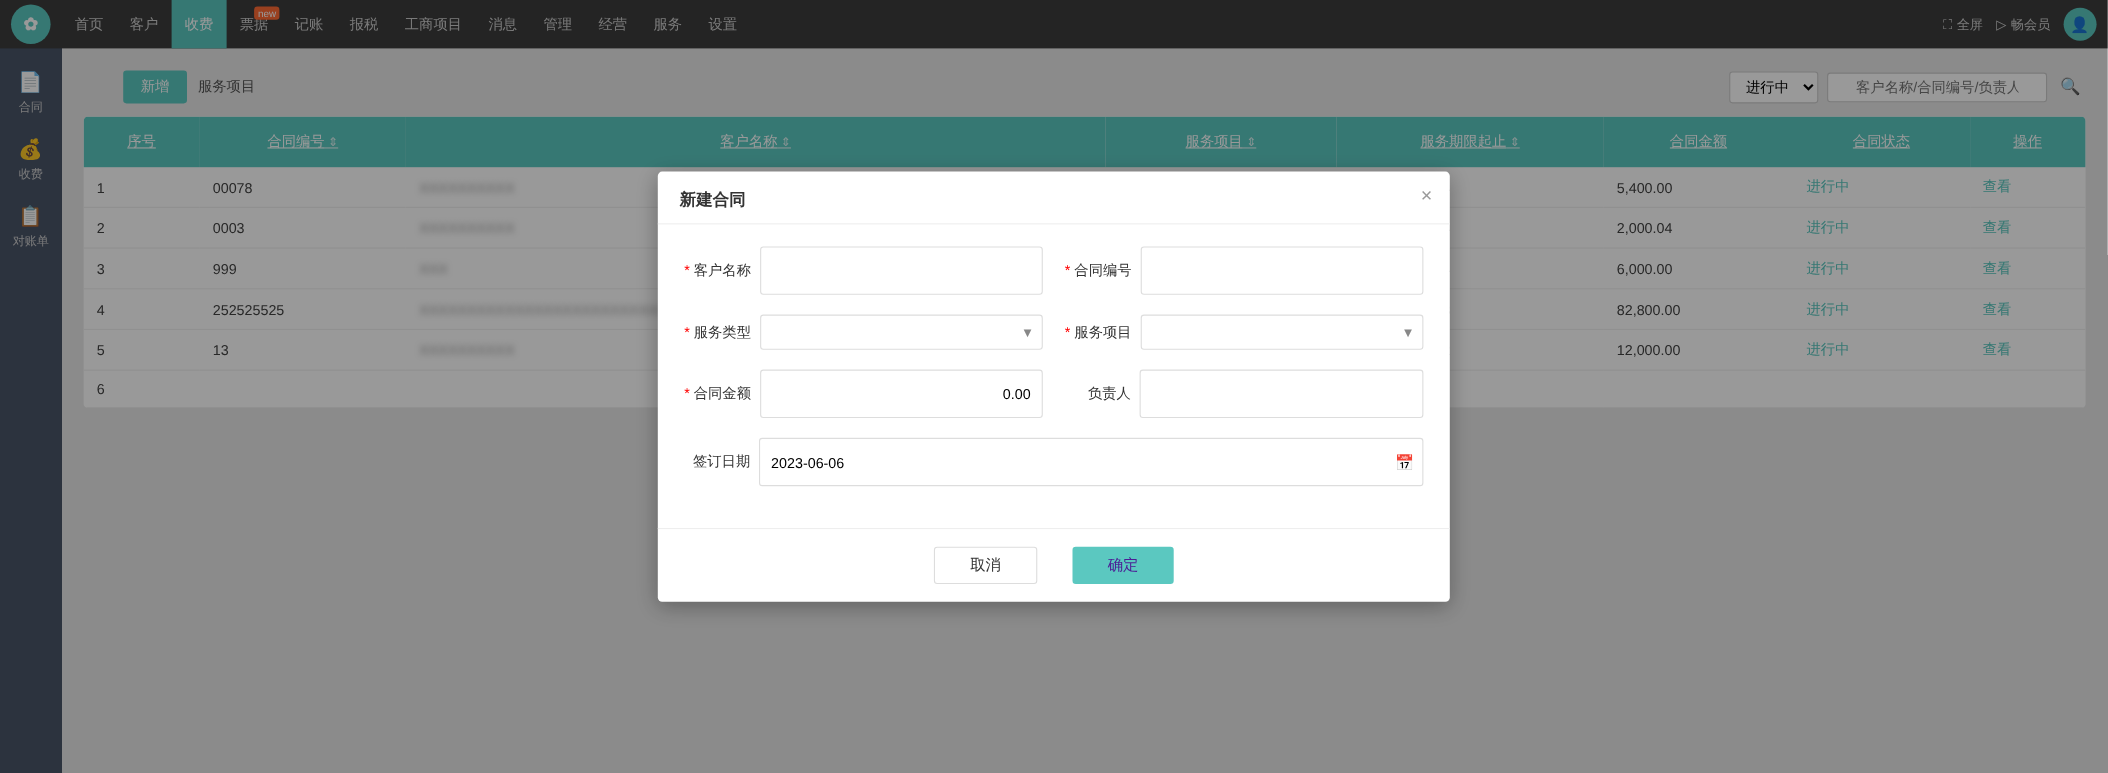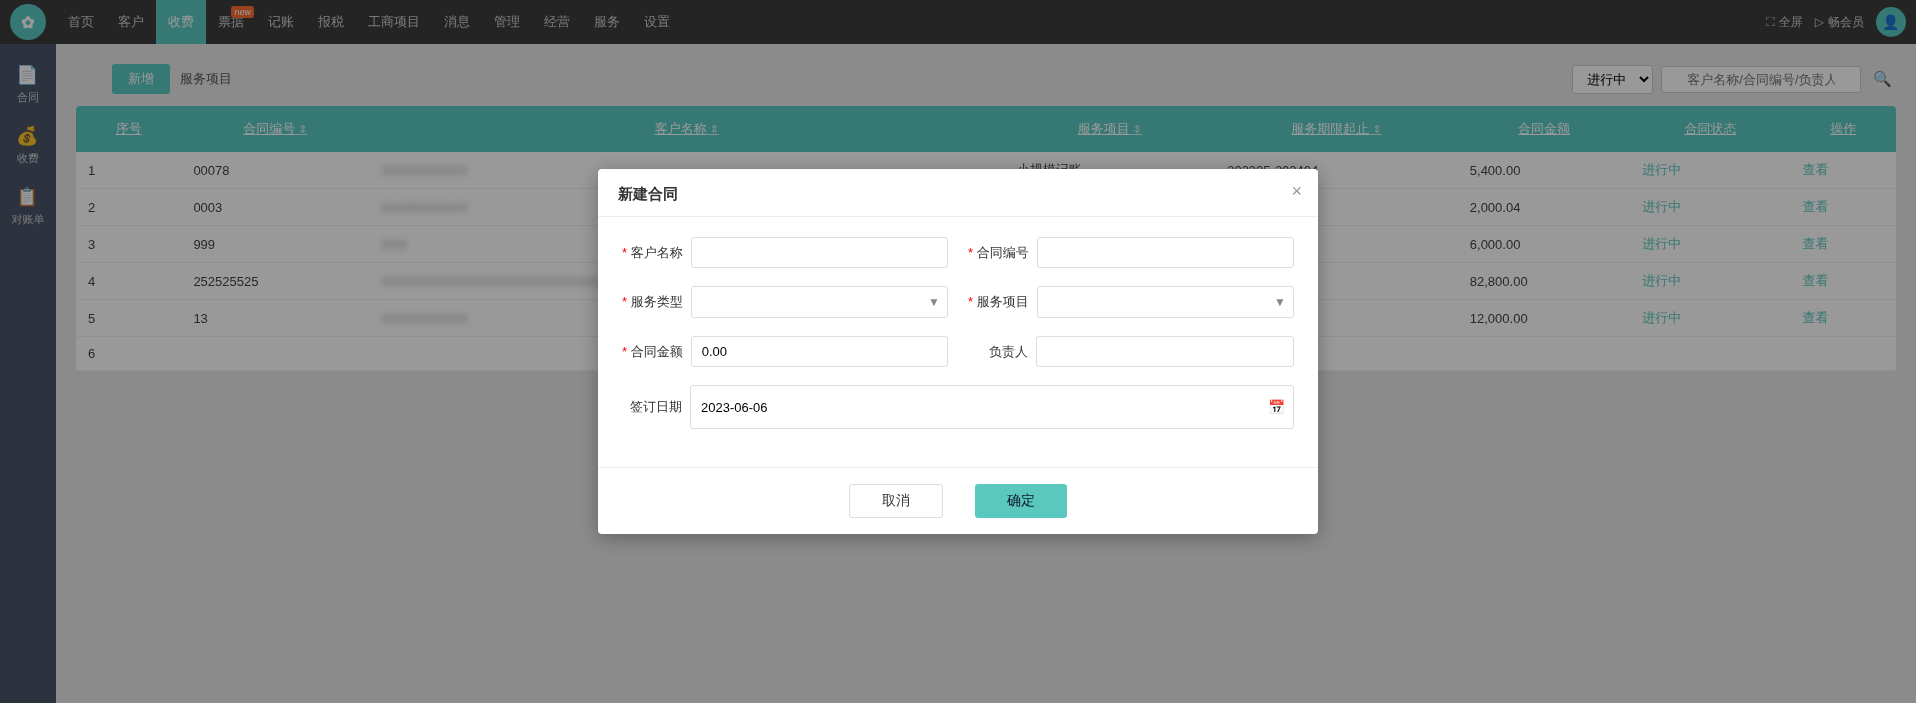--- a/index.html
+++ b/index.html
@@ -263,21 +263,22 @@
     .form-label.required::before {
       content: '* ';
       color: red;
     }
     .form-input {
       flex: 1;
       padding: 6px 10px;
       border: 1px solid #ddd;
       border-radius: 3px;
       font-size: 13px;
-      height: 31px;
+      height: 44px;
+      text-align: right;
     }
     .select-wrapper {
       flex: 1;
       position: relative;
     }
     .select-wrapper select {
       width: 100%;
       padding: 6px 10px;
       border: 1px solid #ddd;
       border-radius: 3px;
@@ -310,21 +311,21 @@
       background: white;
       color: #333;
       border-radius: 3px;
       cursor: pointer;
       font-size: 14px;
     }
     .btn-confirm {
       padding: 7px 32px;
       border: none;
       background: #5bc8c0;
-      color: #0f172a;
+      color: #4c1d95;
       border-radius: 3px;
       cursor: pointer;
       font-size: 14px;
     }
 
     .date-input-wrapper {
       flex: 1;
       position: relative;
     }
     .date-input-wrapper input {

